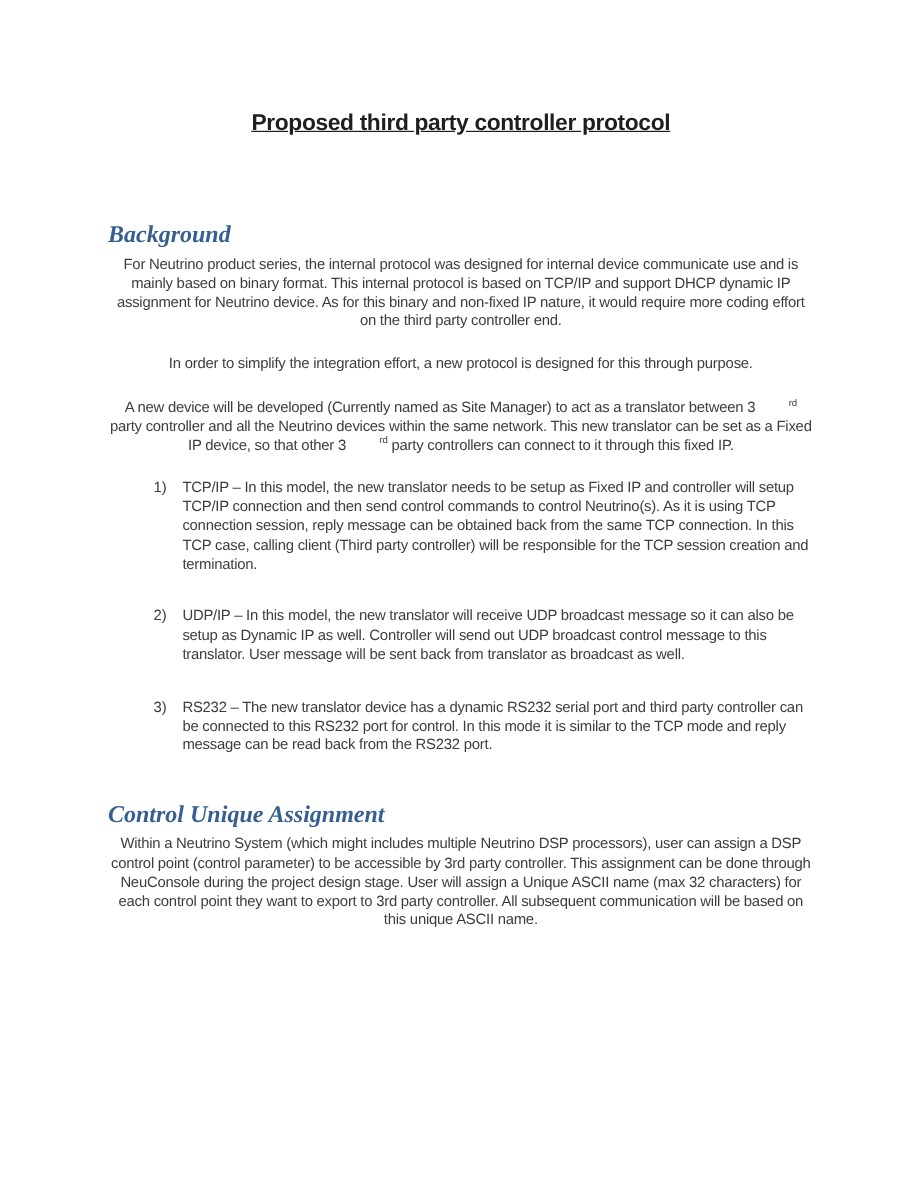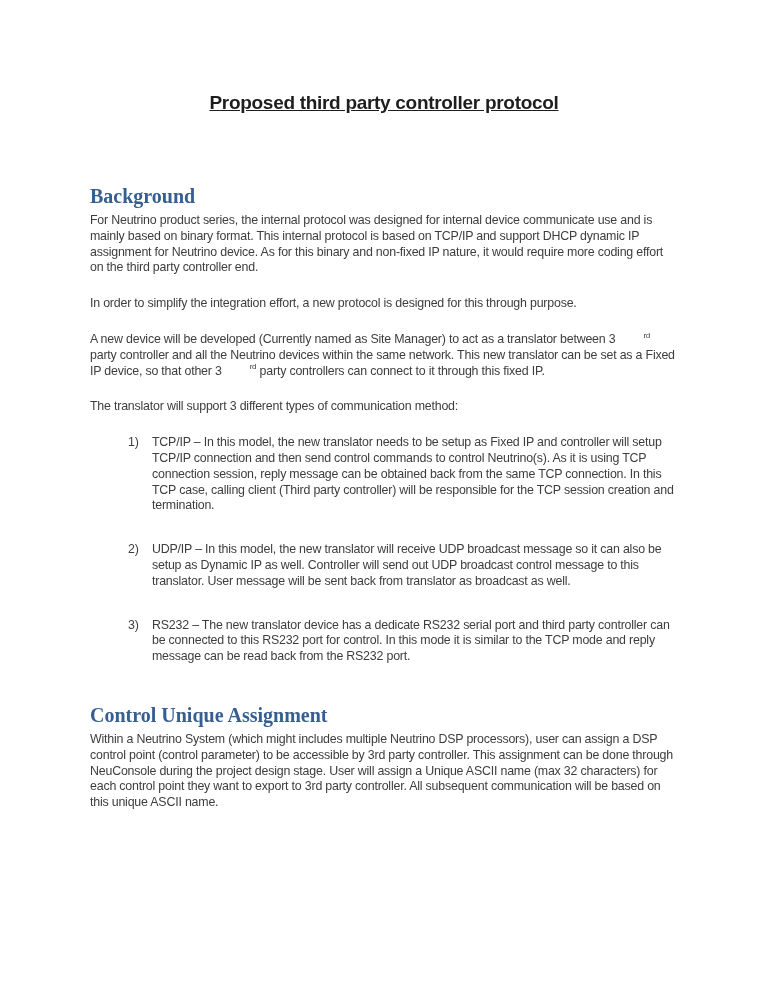--- a/index.html
+++ b/index.html
@@ -24,25 +24,27 @@
     color:var(--title-black);
     text-align:center;text-decoration:underline;
     line-height:26px;
     margin-bottom:68px;
   }
   h2.section-heading{
     font-family:"Liberation Serif","DejaVu Serif",serif;
     font-size:20px;font-weight:bold;line-height:25px;
     color:var(--heading-blue);
     margin:38px 0 4px 0;
+    font-style:italic;
   }
   p.body-para{
     font-size:12.4px;letter-spacing:-0.2px;line-height:15.8px;
     color:var(--body-text);
     margin:0 0 20px 0;
+    text-align:center;
   }
   ol.comm-list{
     list-style:none;
     margin:0;padding:0 0 0 62px;
   }
   ol.comm-list li{
     position:relative;
     font-size:12.4px;letter-spacing:-0.2px;line-height:15.8px;
     color:var(--body-text);
     margin-bottom:28px;
@@ -57,33 +59,32 @@
 
 <div class="page">
 
   <div class="doc-title">Proposed third party controller protocol</div>
 
   <h2 class="section-heading">Background</h2>
   <p class="body-para">For Neutrino product series, the internal protocol was designed for internal device communicate use and is mainly based on binary format. This internal protocol is based on TCP/IP and support DHCP dynamic IP assignment for Neutrino device. As for this binary and non-fixed IP nature, it would require more coding effort on the third party controller end.</p>
   <p class="body-para">In order to simplify the integration effort, a new protocol is designed for this through purpose.</p>
 
   <p class="body-para">A new device will be developed (Currently named as Site Manager) to act as a translator between 3<sup>rd</sup> party controller and all the Neutrino devices within the same network. This new translator can be set as a Fixed IP device, so that other 3<sup>rd</sup> party controllers can connect to it through this fixed IP.</p>
-  <p class="body-para">The translator will support 3 different types of communication method:</p>
 
   <ol class="comm-list">
     <li>
       <span class="marker">1)</span>
       <span>TCP/IP – In this model, the new translator needs to be setup as Fixed IP and controller will setup TCP/IP connection and then send control commands to control Neutrino(s). As it is using TCP connection session, reply message can be obtained back from the same TCP connection. In this TCP case, calling client (Third party controller) will be responsible for the TCP session creation and termination.</span>
     </li>
     <li>
       <span class="marker">2)</span>
       <span>UDP/IP – In this model, the new translator will receive UDP broadcast message so it can also be setup as Dynamic IP as well. Controller will send out UDP broadcast control message to this translator. User message will be sent back from translator as broadcast as well.</span>
     </li>
     <li>
       <span class="marker">3)</span>
-      <span>RS232 – The new translator device has a dedicate RS232 serial port and third party controller can be connected to this RS232 port for control. In this mode it is similar to the TCP mode and reply message can be read back from the RS232 port.</span>
+      <span>RS232 – The new translator device has a dynamic RS232 serial port and third party controller can be connected to this RS232 port for control. In this mode it is similar to the TCP mode and reply message can be read back from the RS232 port.</span>
     </li>
   </ol>
 
   <h2 class="section-heading">Control Unique Assignment</h2>
   <p class="body-para">Within a Neutrino System (which might includes multiple Neutrino DSP processors), user can assign a DSP control point (control parameter) to be accessible by 3rd party controller. This assignment can be done through NeuConsole during the project design stage. User will assign a Unique ASCII name (max 32 characters) for each control point they want to export to 3rd party controller. All subsequent communication will be based on this unique ASCII name.</p>
 
 </div>
 
 </body></html>

